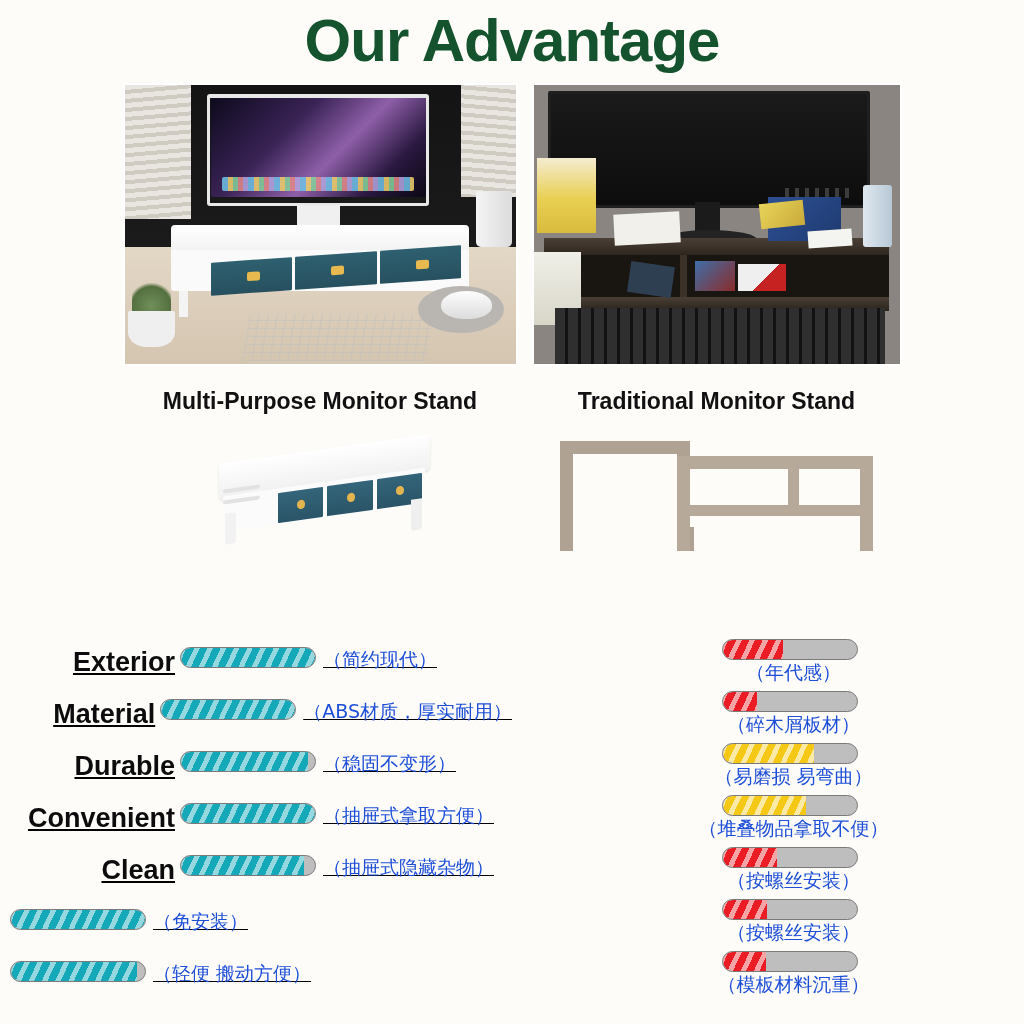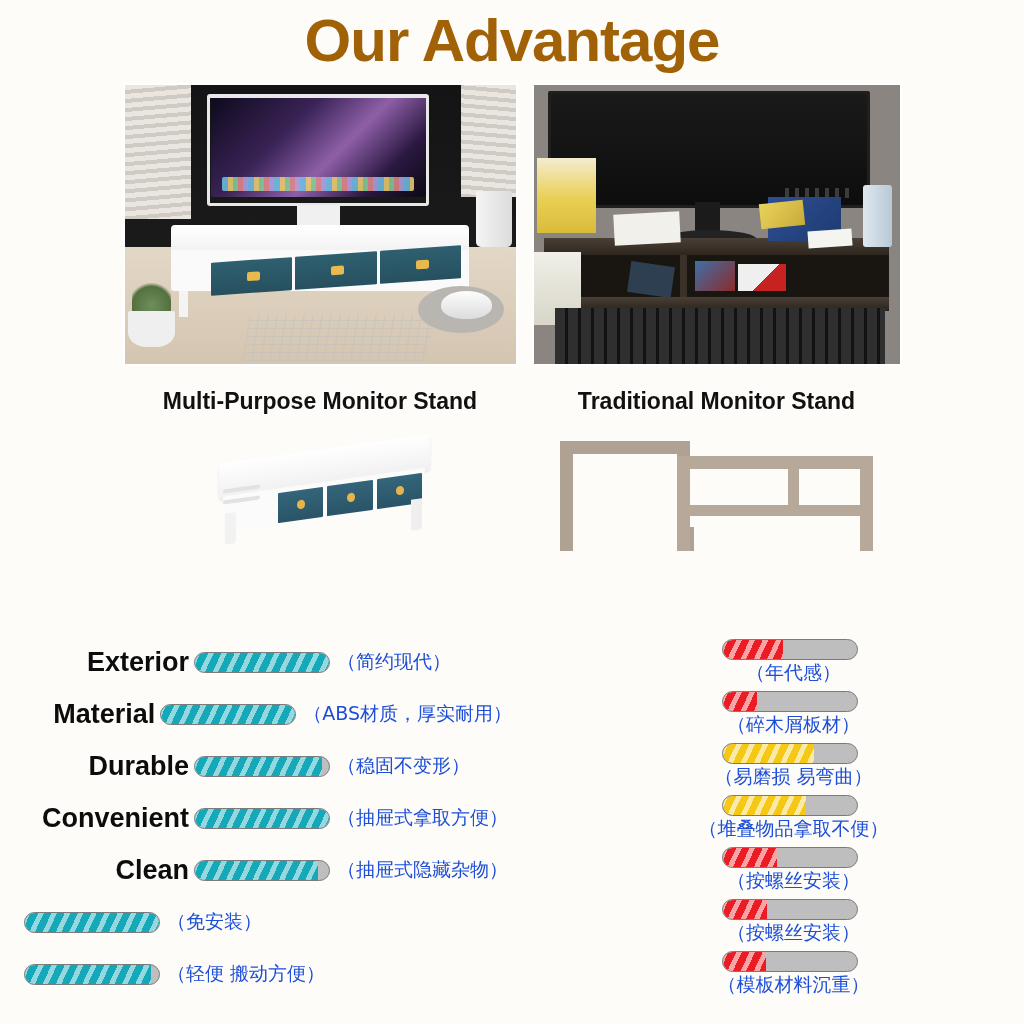--- a/index.html
+++ b/index.html
@@ -11,21 +11,21 @@
     font-family: "Liberation Sans", sans-serif;
     overflow: hidden;
     position: relative;
   }
 
   
   .title {
     text-align: center;
     font-size: 60px;
     font-weight: 700;
-    color: #a16207;
+    color: #14532d;
     letter-spacing: -1px;
     padding-top: 6px;
     line-height: 1.15;
   }
 
   
   .photo-row {
     display: flex;
     justify-content: center;
     gap: 14px;
@@ -287,22 +287,23 @@
   .ts-b-mid { position: absolute; left: 72%; top: 14%; width: 11px; height: 46%; background: #b7a999; }
 
   
   .compare {
     position: absolute; left: 0; top: 636px; width: 1024px;
   }
   .crow {
     display: flex; align-items: center; height: 52px;
   }
   .c-left {
-    width: 512px; display: flex; align-items: center; justify-content: flex-start;
-    padding-left: 24px;
+    width: 512px; display: flex; align-items: flex-start; justify-content: flex-start;
+    padding-left: 10px;
+    text-decoration: underline;
   }
   .c-label {
     width: 170px; text-align: right; font-size: 27px; font-weight: 700;
     color: #0c0c0c; padding-right: 5px; white-space: nowrap;
   }
   .c-right {
     width: 512px; display: flex; align-items: center; padding-left: 44px; flex-direction: column;
   }
 
   .bar {

